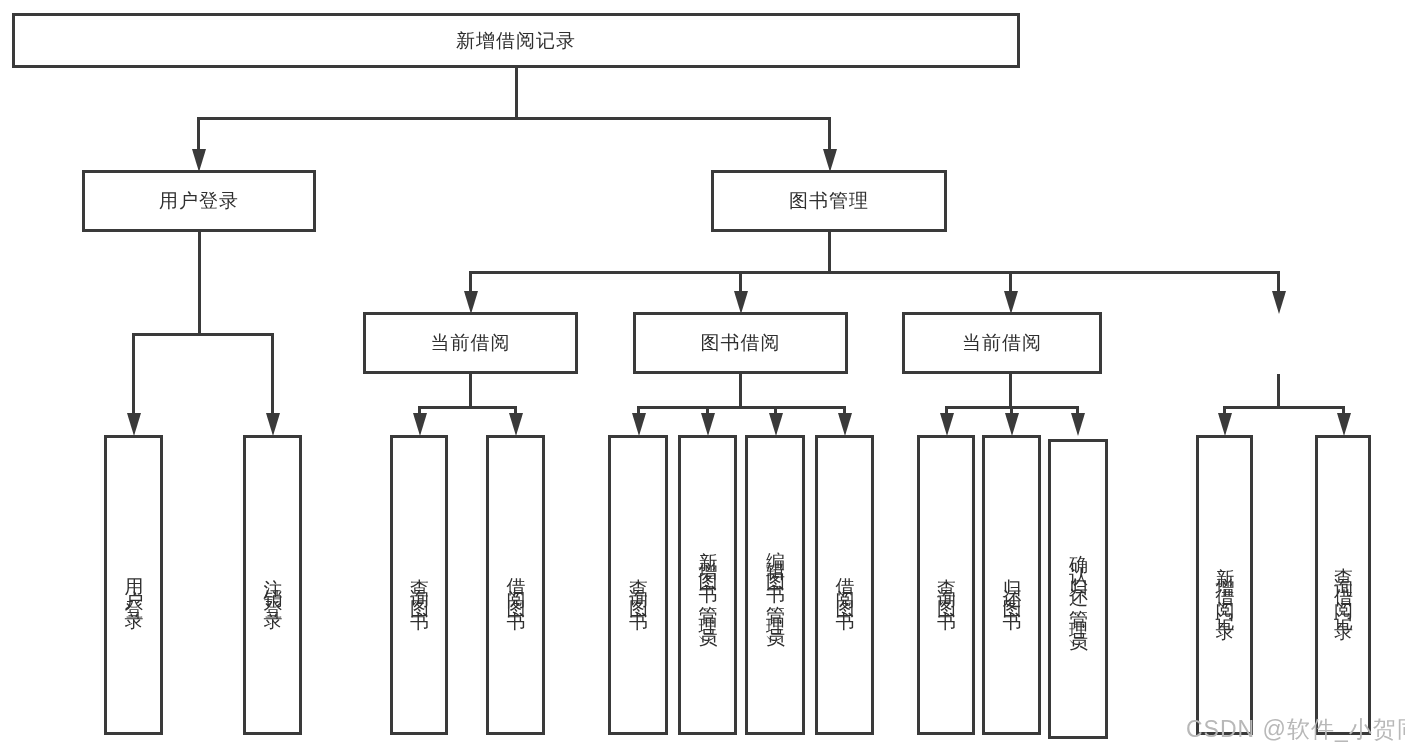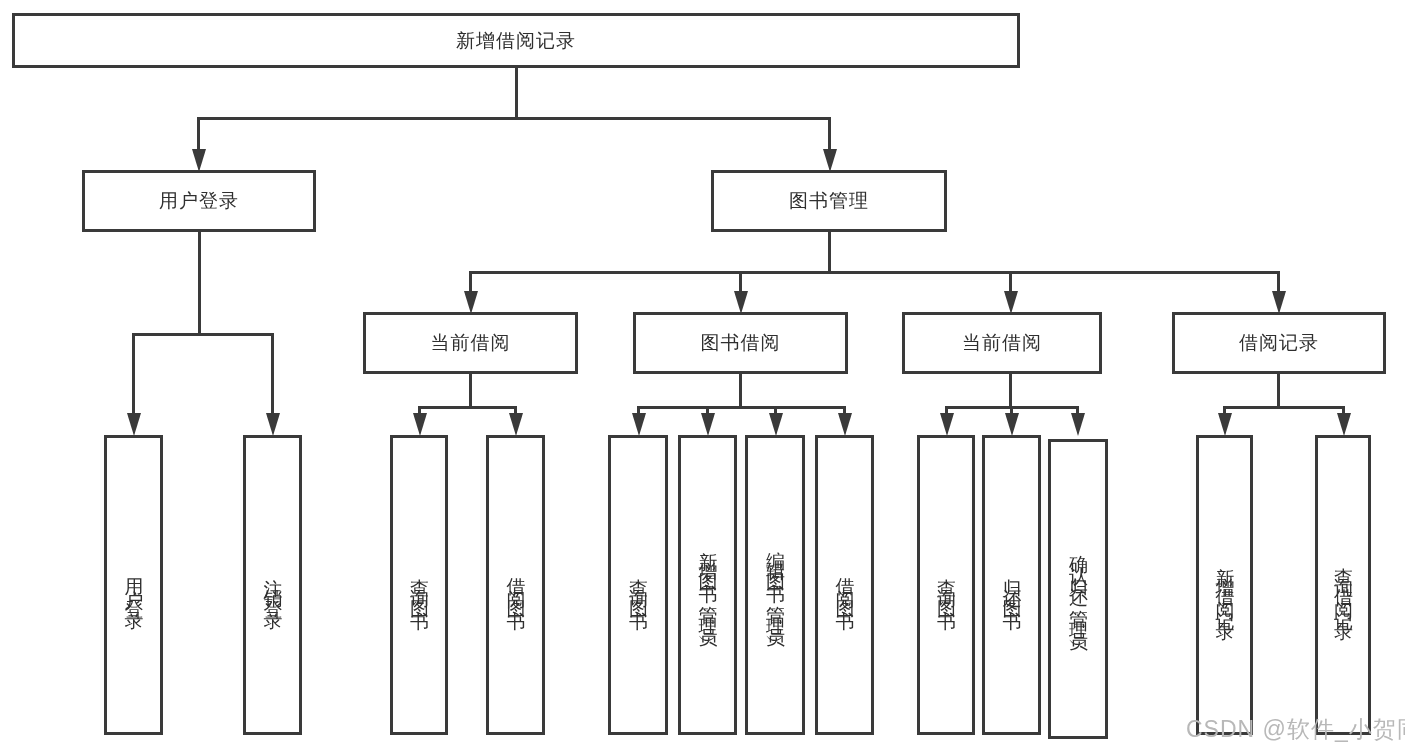--- a/index.html
+++ b/index.html
@@ -92,21 +92,20 @@
   <div class="vline" style="left:739px;top:271px;height:21px"></div>
   <div class="arrow" style="left:734px;top:291px"></div>
   <div class="vline" style="left:1009px;top:271px;height:21px"></div>
   <div class="arrow" style="left:1004px;top:291px"></div>
   <div class="vline" style="left:1277px;top:271px;height:21px"></div>
   <div class="arrow" style="left:1272px;top:291px"></div>
 
   <div class="box" style="left:363px;top:312px;width:215px;height:62px">当前借阅</div>
   <div class="box" style="left:633px;top:312px;width:215px;height:62px">图书借阅</div>
   <div class="box" style="left:902px;top:312px;width:200px;height:62px">当前借阅</div>
-  <div class="box" style="left:1172px;top:312px;width:214px;height:62px">借阅记录</div>
 
   <div class="vline" style="left:469px;top:374px;height:34px"></div>
   <div class="hline" style="left:418px;top:406px;width:99px"></div>
   <div class="vline" style="left:418px;top:406px;height:9px"></div>
   <div class="arrow" style="left:413px;top:413px"></div>
   <div class="vline" style="left:514px;top:406px;height:9px"></div>
   <div class="arrow" style="left:509px;top:413px"></div>
 
   <div class="vline" style="left:739px;top:374px;height:34px"></div>
   <div class="hline" style="left:637px;top:406px;width:209px"></div>

